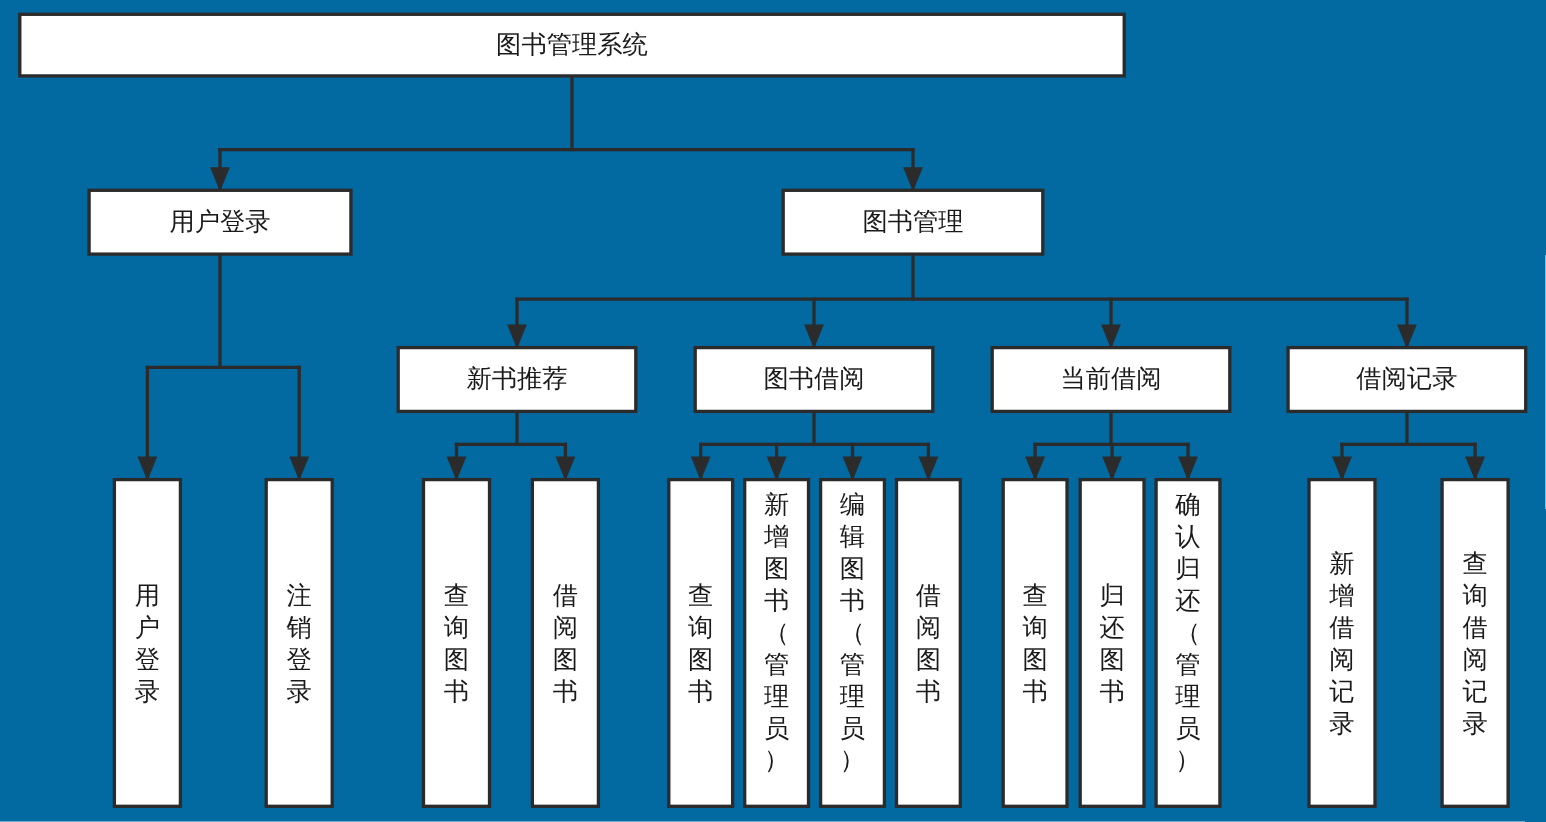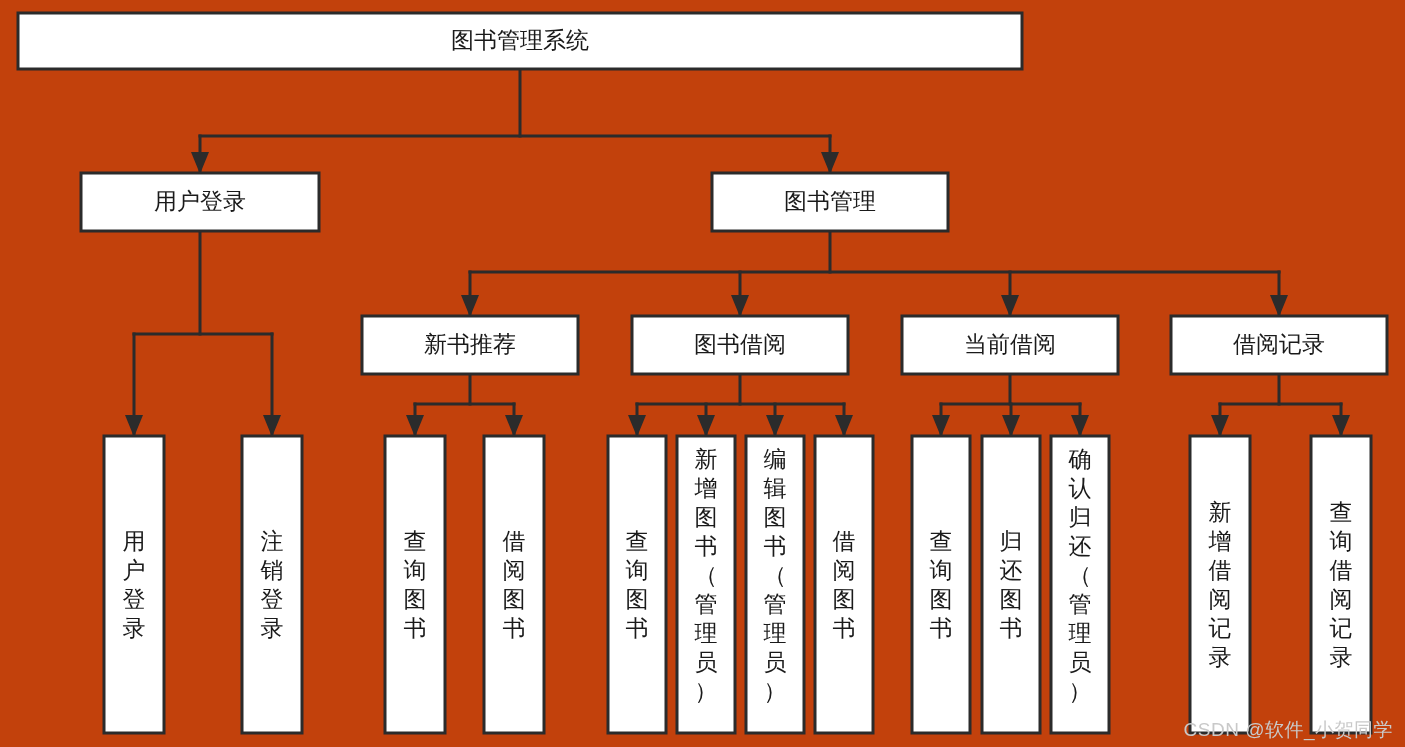--- a/index.html
+++ b/index.html
@@ -10,21 +10,21 @@
   body {
     width: 1405px;
     height: 747px;
     font-family: "Liberation Sans", "DejaVu Sans", sans-serif;
     overflow: hidden;
   }
   #diagram-root {
     position: relative;
     width: 1405px;
     height: 747px;
-    background: #c2410c;
+    background: #0369a1;
   }
   svg.diagram-canvas {
     position: absolute;
     left: 0;
     top: 0;
     width: 1405px;
     height: 747px;
   }
   .node-box {
     fill: #ffffff;
@@ -200,14 +200,13 @@
         <g>
           <rect x="1190" y="436" width="60" height="297" class="node-box"></rect>
           <text x="1220" class="node-label-v"><tspan x="1220" y="520.12">新</tspan><tspan x="1220" y="549.12">增</tspan><tspan x="1220" y="578.12">借</tspan><tspan x="1220" y="607.12">阅</tspan><tspan x="1220" y="636.12">记</tspan><tspan x="1220" y="665.12">录</tspan></text>
         </g>
         <g>
           <rect x="1311" y="436" width="60" height="297" class="node-box"></rect>
           <text x="1341" class="node-label-v"><tspan x="1341" y="520.12">查</tspan><tspan x="1341" y="549.12">询</tspan><tspan x="1341" y="578.12">借</tspan><tspan x="1341" y="607.12">阅</tspan><tspan x="1341" y="636.12">记</tspan><tspan x="1341" y="665.12">录</tspan></text>
         </g>
       </g>
     </svg>
-  <div class="watermark">CSDN @软件_小贺同学</div>
 </div>
 
 </body></html>

